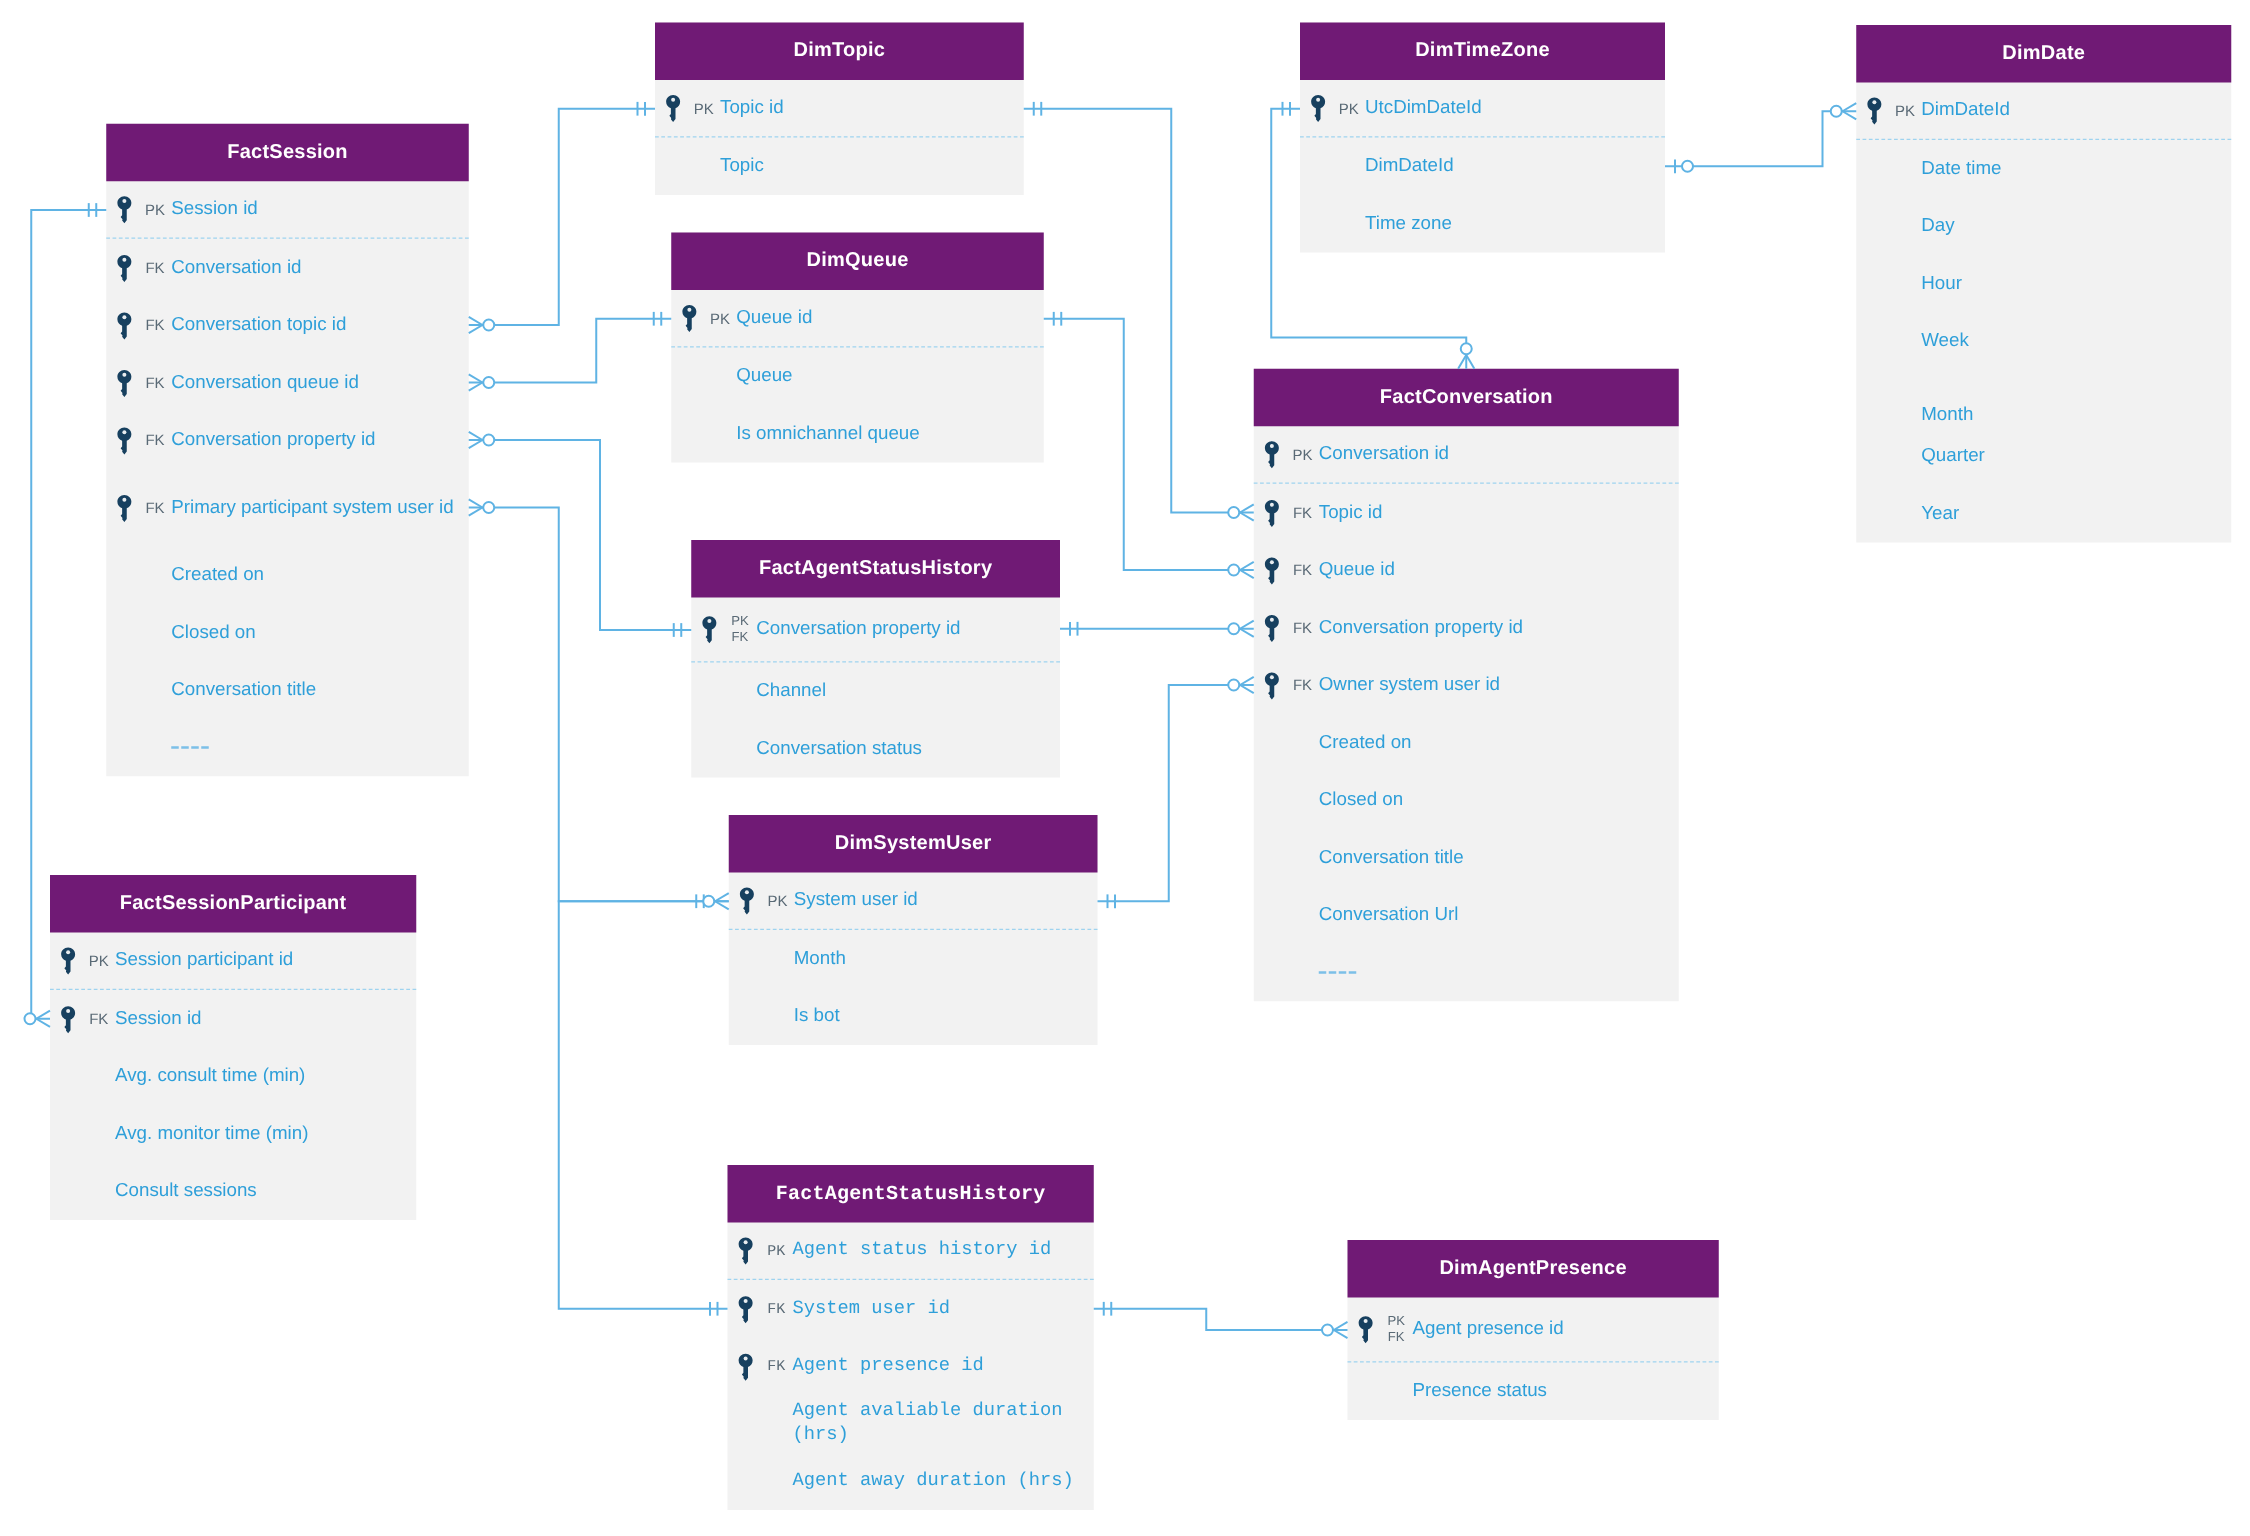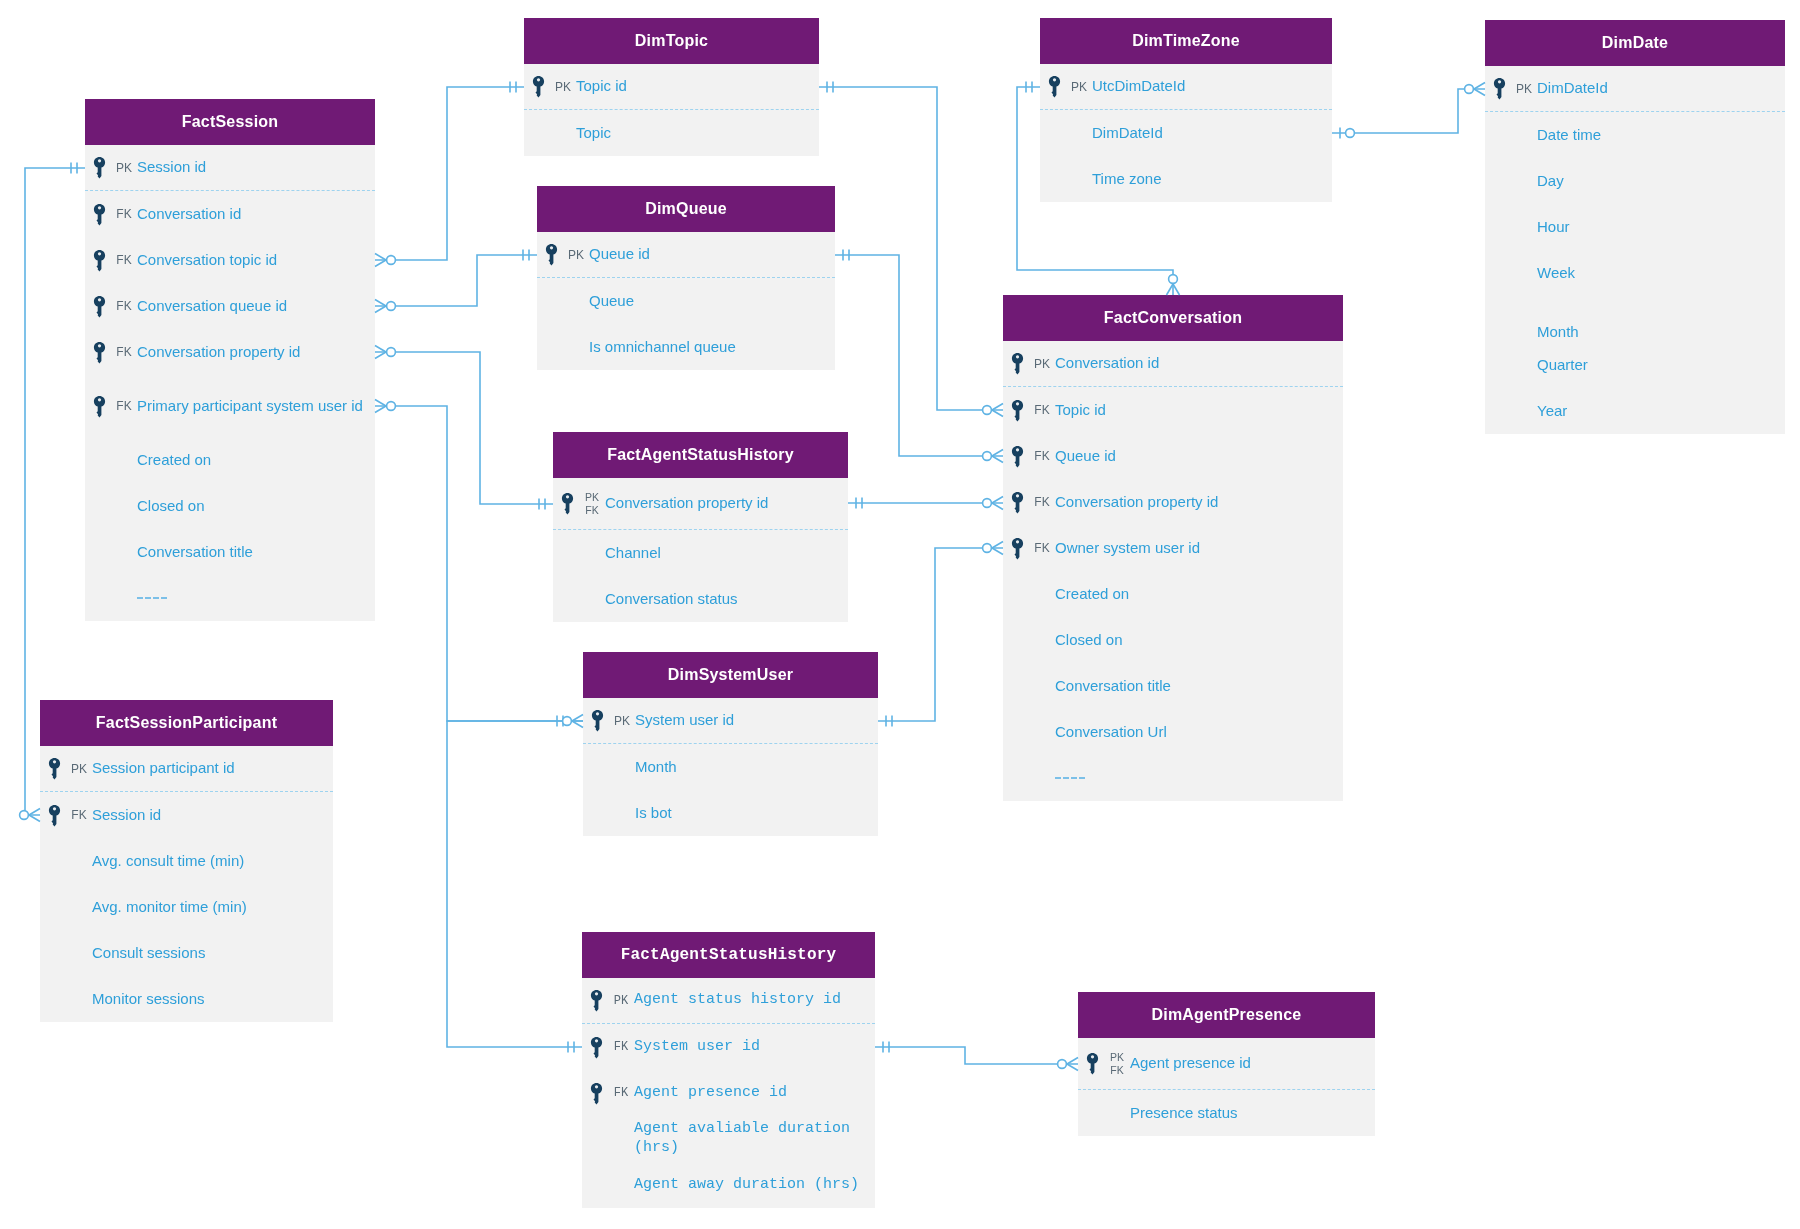--- a/index.html
+++ b/index.html
@@ -133,24 +133,20 @@
           <span class="fld">Avg. consult time (min)</span>
         </div>
         <div class="tbl-row" style="height: 46px; padding-left: 8px;">
           <span class="no-key"></span>
           <span class="fld">Avg. monitor time (min)</span>
         </div>
         <div class="tbl-row" style="height: 46px; padding-left: 8px;">
           <span class="no-key"></span>
           <span class="fld">Consult sessions</span>
         </div>
-        <div class="tbl-row" style="height: 46px; padding-left: 8px;">
-          <span class="no-key"></span>
-          <span class="fld">Monitor sessions</span>
-        </div>
       </div>
       <div class="tbl" style="left: 524px; top: 18px; width: 295px;">
         <div class="tbl-h">DimTopic</div>
         <div class="tbl-row divided" style="height: 46px;">
           <span class="key-wrap">
             <svg width="13" height="23" viewBox="0 0 13 23">
               <path d="M6.5 1C3.4 1 .9 3.4.9 6.4c0 2.4 1.6 4.4 3.8 5.2l0 4.6-1.2 1.4 1.5 1.7-.3 1.1 1.8 2.1 1.9-2.4 0-8.5c2.2-.8 3.7-2.8 3.7-5.2C12.1 3.4 9.6 1 6.5 1z" fill="#17405f"></path>
               <circle cx="6.5" cy="4.8" r="1.6" fill="#ffffff" opacity="0.9"></circle>
             </svg>
           </span>

